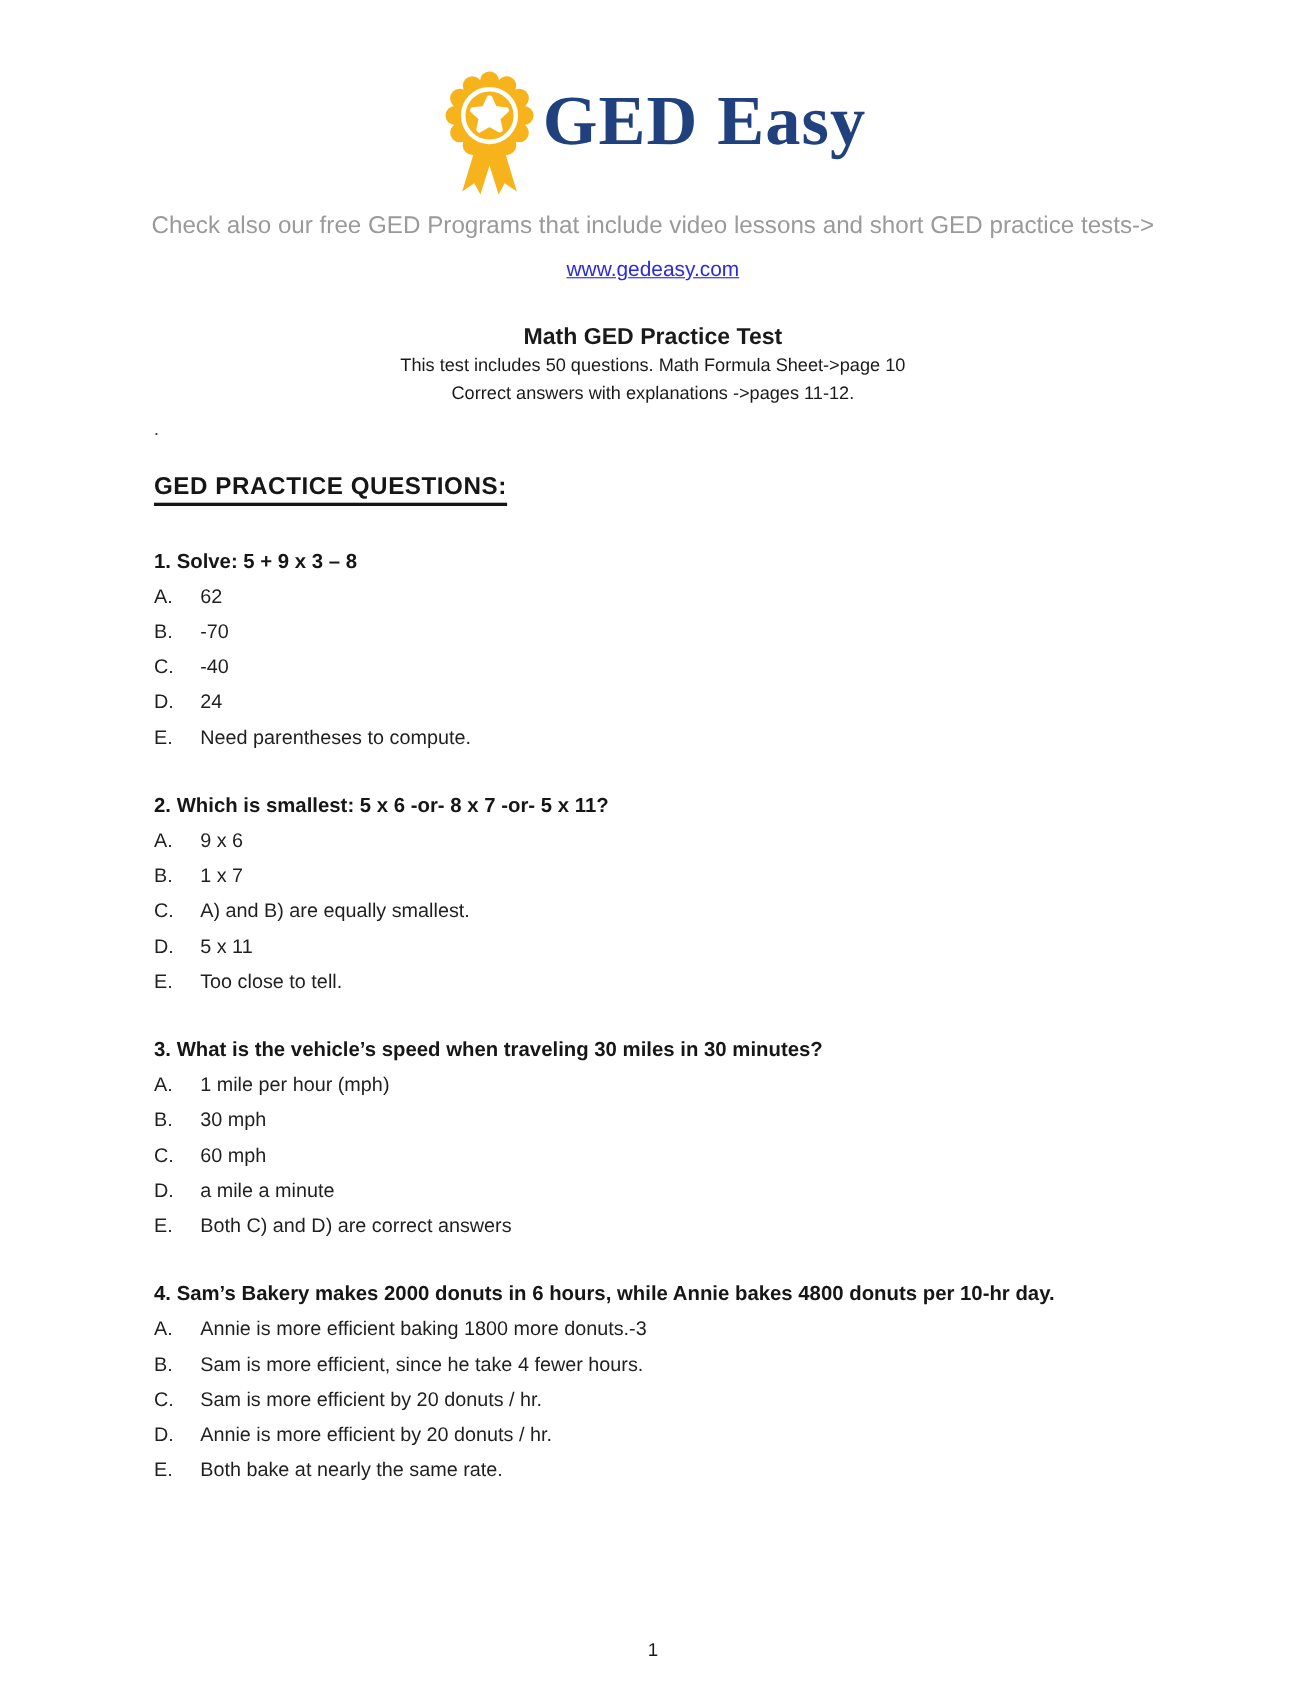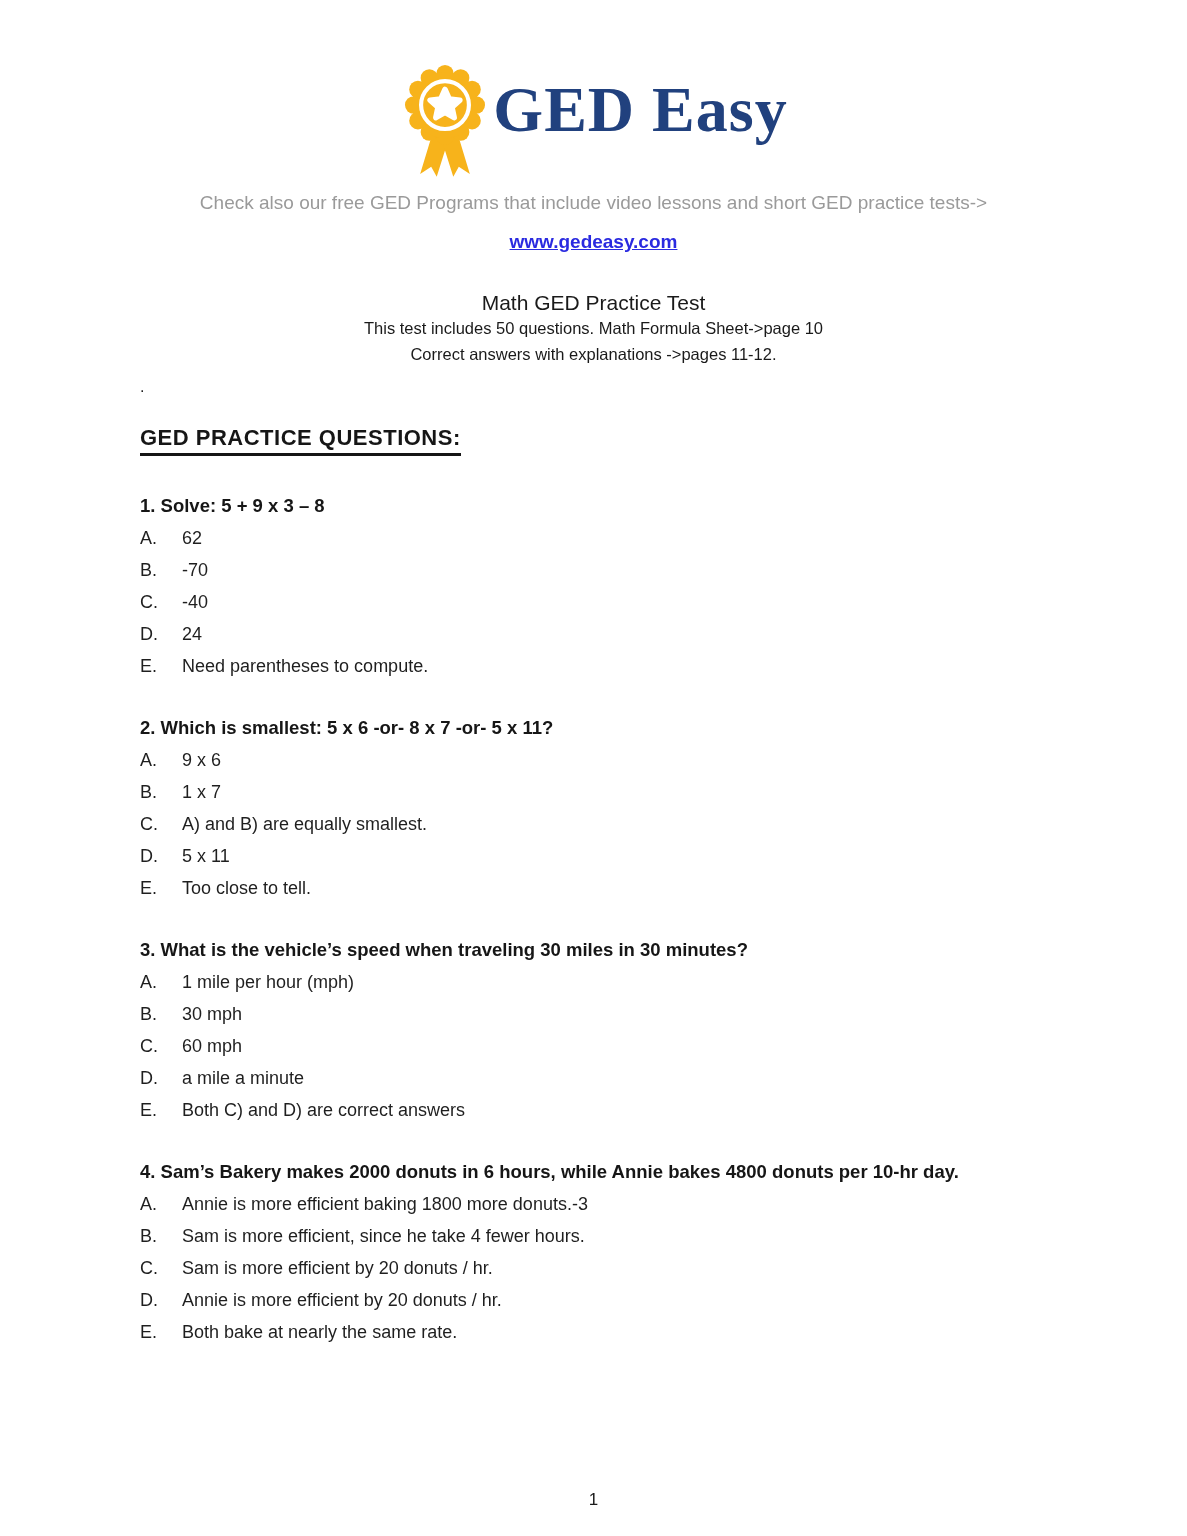--- a/index.html
+++ b/index.html
@@ -28,38 +28,37 @@
     font-size: 64px;
     line-height: 1;
     color: #21417e;
     letter-spacing: 1px;
     margin-top: -14px;
   }
 
   .tagline {
     margin-top: 14px;
     text-align: center;
-    font-size: 19px;
+    font-size: 22px;
     color: #9a9a9a;
   }
   .link-row { margin-top: 17px; text-align: center; }
   .site-link {
     font-size: 19px;
     color: #2a2ae0;
     text-decoration: underline;
     cursor: pointer;
-    font-weight: bold;
   }
 
   
   .doc-title {
     margin-top: 38px;
     text-align: center;
     font-size: 21px;
-    font-weight: normal;
+    font-weight: bold;
     color: #1a1a1a;
   }
   .doc-subtitle {
     text-align: center;
     font-size: 16.5px;
     line-height: 26px;
     color: #1a1a1a;
   }
   .doc-subtitle:first-of-type { margin-top: 4px; }
 

